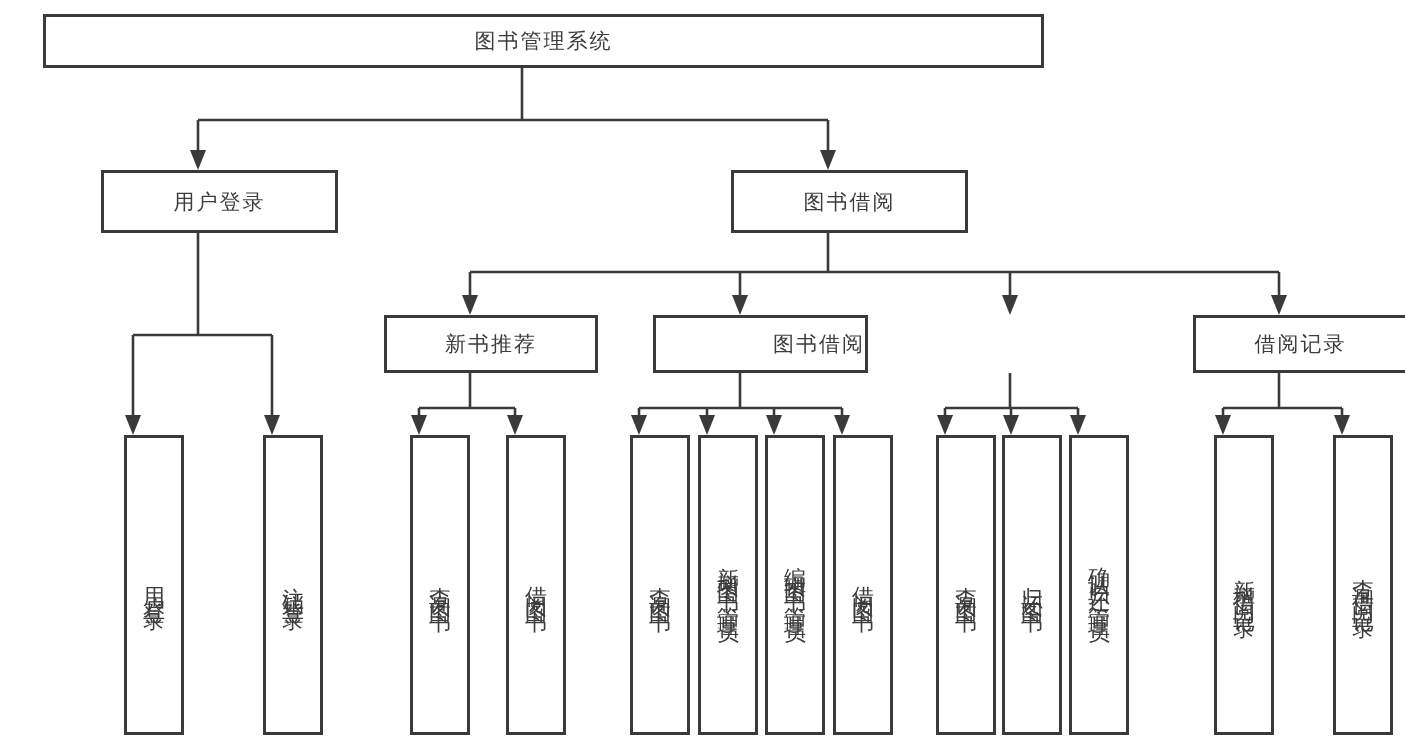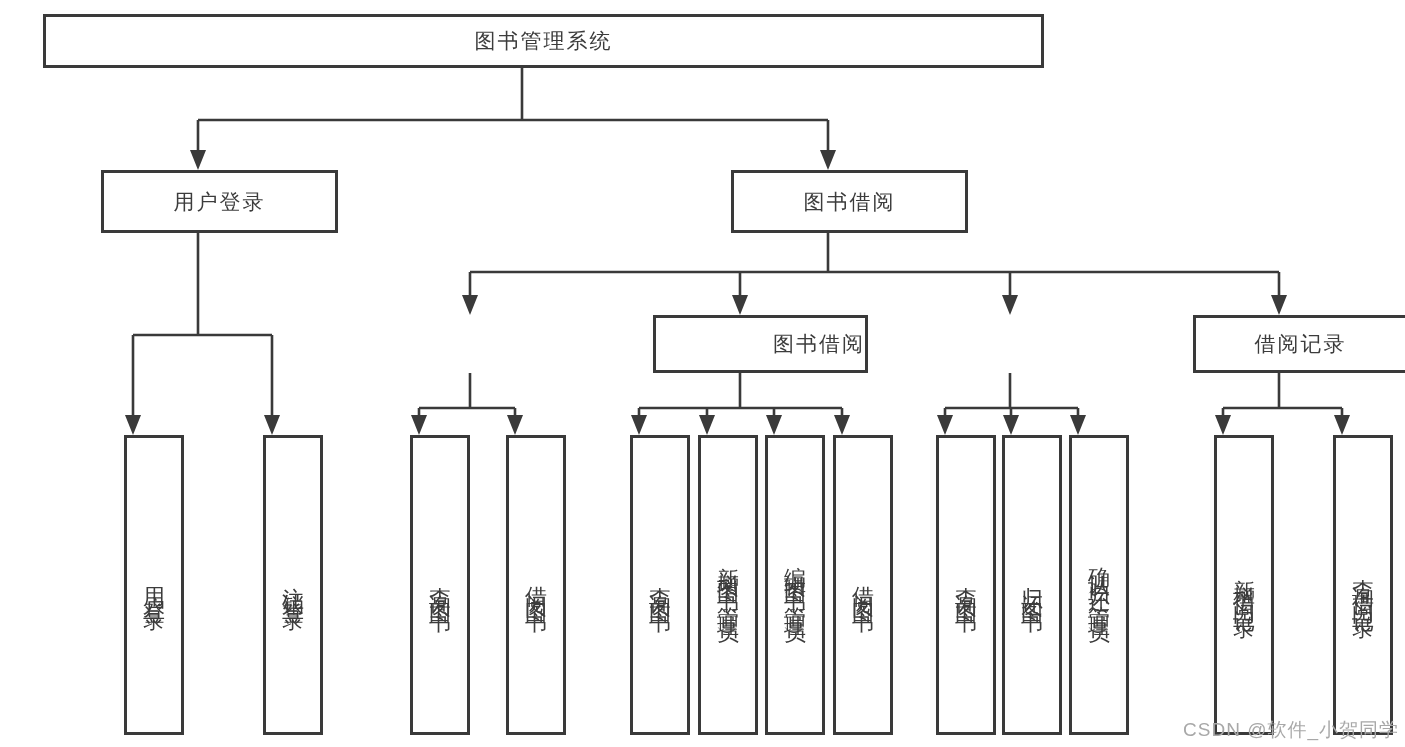--- a/index.html
+++ b/index.html
@@ -103,20 +103,23 @@
     <span class="hlabel">图书管理系统</span>
   </div>
 
   <div class="box" style="left:80px;top:170px;width:237px;height:63px;">
     <span class="hlabel">用户登录</span>
   </div>
   <div class="box" style="left:710px;top:170px;width:237px;height:63px;">
     <span class="hlabel">图书借阅</span>
   </div>
 
+  <div class="box" style="left:363px;top:315px;width:214px;height:58px;">
+    <span class="hlabel">新书推荐</span>
+  </div>
   <div class="box" style="left:632px;top:315px;width:215px;height:58px;justify-content:flex-end;">
     <span class="hlabel">图书借阅</span>
   </div>
   <div class="box" style="left:1172px;top:315px;width:215px;height:58px;">
     <span class="hlabel">借阅记录</span>
   </div>
 
   <div class="box leaf" style="left:103px;top:435px;width:60px;height:300px;">
     <span class="vlabel">用户登录</span>
   </div>
@@ -154,14 +157,13 @@
     <span class="vlabel">确认归还（管理员）</span>
   </div>
 
   <div class="box leaf" style="left:1193px;top:435px;width:60px;height:300px;">
     <span class="vlabel">新增借阅记录</span>
   </div>
   <div class="box leaf" style="left:1312px;top:435px;width:60px;height:300px;">
     <span class="vlabel">查询借阅记录</span>
   </div>
 
-  <div class="watermark">CSDN @软件_小贺同学</div>
 </div>
 
 </body></html>

